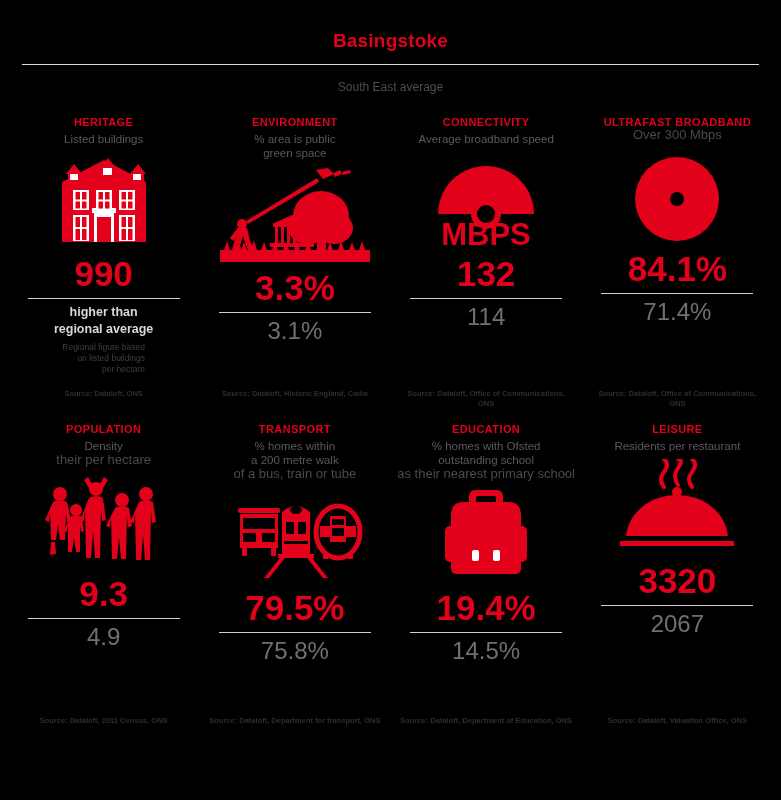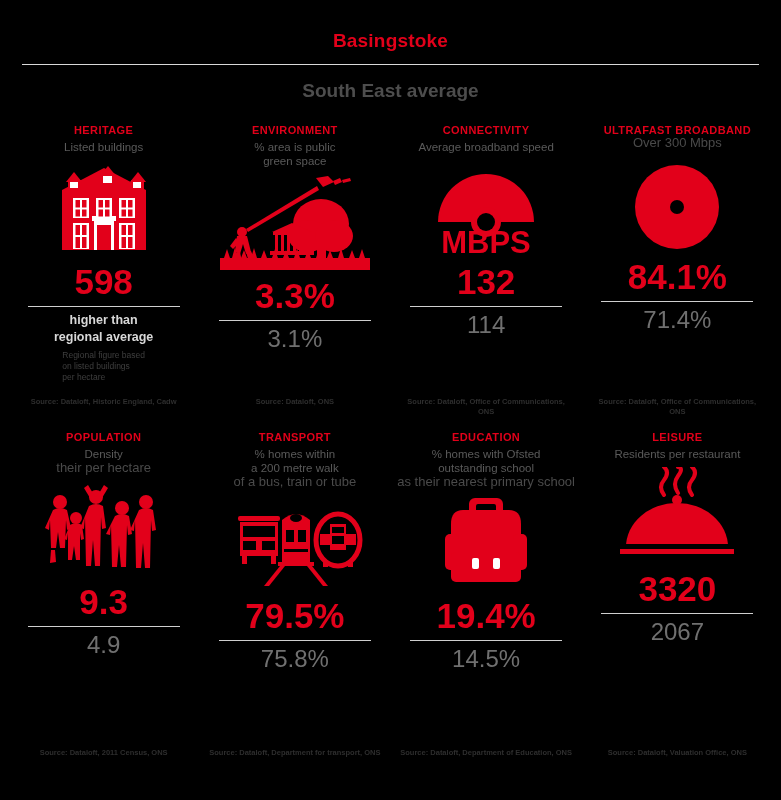--- a/index.html
+++ b/index.html
@@ -21,22 +21,22 @@
     padding-top: 30px;
   }
   .title-rule {
     height: 1px;
     background: #d9d9d9;
     margin: 12px 22px 0 22px;
   }
   .subtitle {
     text-align: center;
     color: #4d4d4d;
-    font-weight: bold;
-    font-size: 19px;
+    font-weight: normal;
+    font-size: 12px;
     padding-top: 15px;
   }
 
   
   .grid {
     display: grid;
     grid-template-columns: repeat(4, 1fr);
     padding: 0 8px;
   }
   .row-one { margin-top: 22px; }
@@ -109,37 +109,37 @@
     font-weight: bold;
     font-size: 12.5px;
     line-height: 15px;
     text-align: center;
     margin-top: 2px;
   }
   .note-sub {
     color: #3f3f3f;
     font-size: 8.5px;
     line-height: 11px;
-    text-align: left;
+    text-align: right;
     margin-top: 5px;
   }
   .source {
     color: #2e2e2e;
     font-size: 7.5px;
     line-height: 10px;
     text-align: center;
     font-weight: bold;
   }
   .src-row {
     display: grid;
     grid-template-columns: repeat(4, 1fr);
     padding: 0 8px;
   }
   .src-row-one { margin-top: 14px; }
-  .src-row-two { position: absolute; left: 0; right: 0; top: 748px; }
+  .src-row-two { position: absolute; left: 0; right: 0; top: 716px; }
 </style>
 </head>
 <body>
 
 <div class="page">
 
   <div class="title">Basingstoke</div>
   <div class="title-rule"></div>
   <div class="subtitle">South East average</div>
 
@@ -189,21 +189,21 @@
             <rect x="23.5" y="77" width="4.5" height="11"></rect>
               <rect x="30" y="77" width="4.5" height="11"></rect>
             <rect x="69.5" y="65" width="4.5" height="10"></rect>
               <rect x="76" y="65" width="4.5" height="10"></rect>
             <rect x="69.5" y="77" width="4.5" height="11"></rect>
               <rect x="76" y="77" width="4.5" height="11"></rect>
             <rect x="45" y="65" width="14" height="25"></rect>
           </g>
         </svg>
       </div>
-      <div class="value">598</div>
+      <div class="value">990</div>
       <div class="divider"></div>
       <div class="note">higher than</div>
       <div class="note">regional average</div>
       <div class="note-sub" style="white-space:pre-line">Regional figure based
 on listed buildings
 per hectare</div>
     </div>
 
     <div class="card">
       <div class="cat">ENVIRONMENT</div>
@@ -271,22 +271,22 @@
           <circle cx="75" cy="52" r="7" fill="#000"></circle>
         </svg>
       </div>
       <div class="value">84.1%</div>
       <div class="divider"></div>
       <div class="avg">71.4%</div>
     </div>
   </div>
 
   <div class="src-row src-row-one">
+    <div class="source" style="white-space:pre-line">Source: Dataloft, ONS</div>
     <div class="source" style="white-space:pre-line">Source: Dataloft, Historic England, Cadw</div>
-    <div class="source" style="white-space:pre-line">Source: Dataloft, ONS</div>
     <div class="source" style="white-space:pre-line">Source: Dataloft, Office of Communications,
 ONS</div>
     <div class="source" style="white-space:pre-line">Source: Dataloft, Office of Communications,
 ONS</div>
   </div>
 
   <div class="grid row-two">
 
     <div class="card">
       <div class="cat">POPULATION</div>

